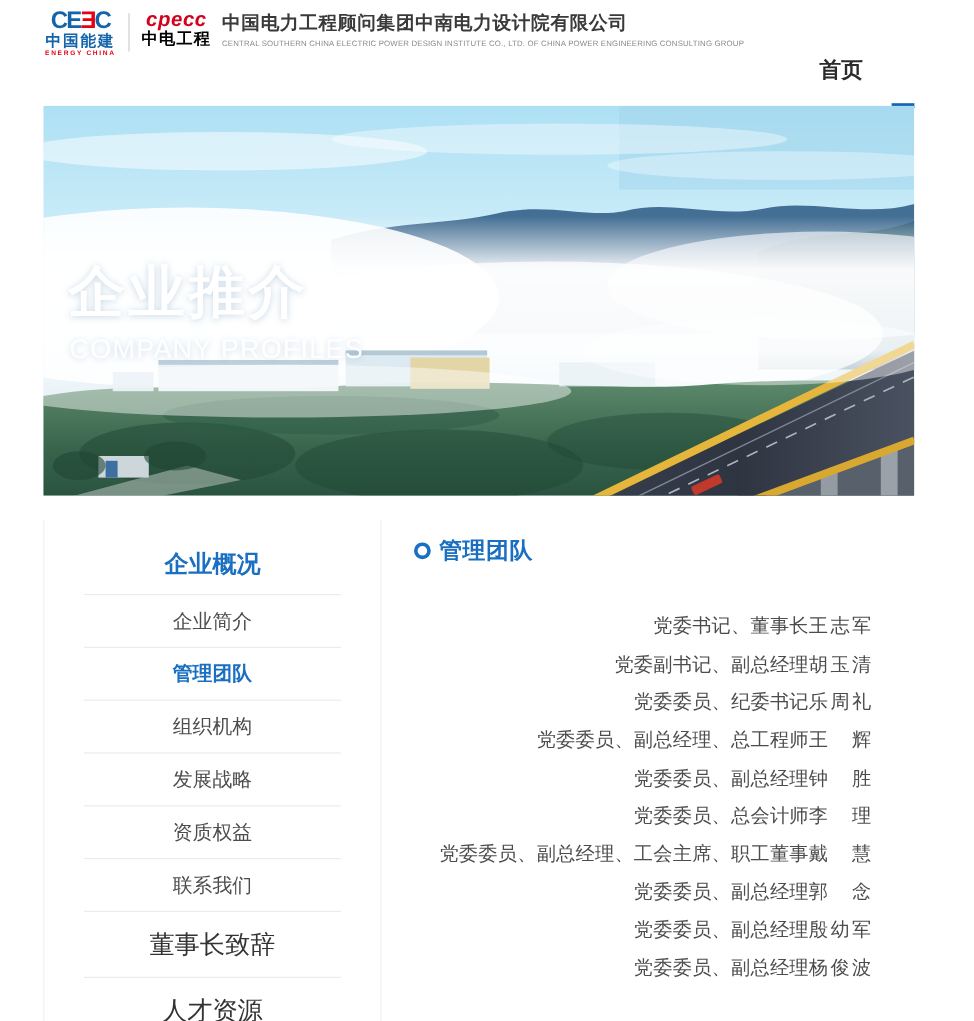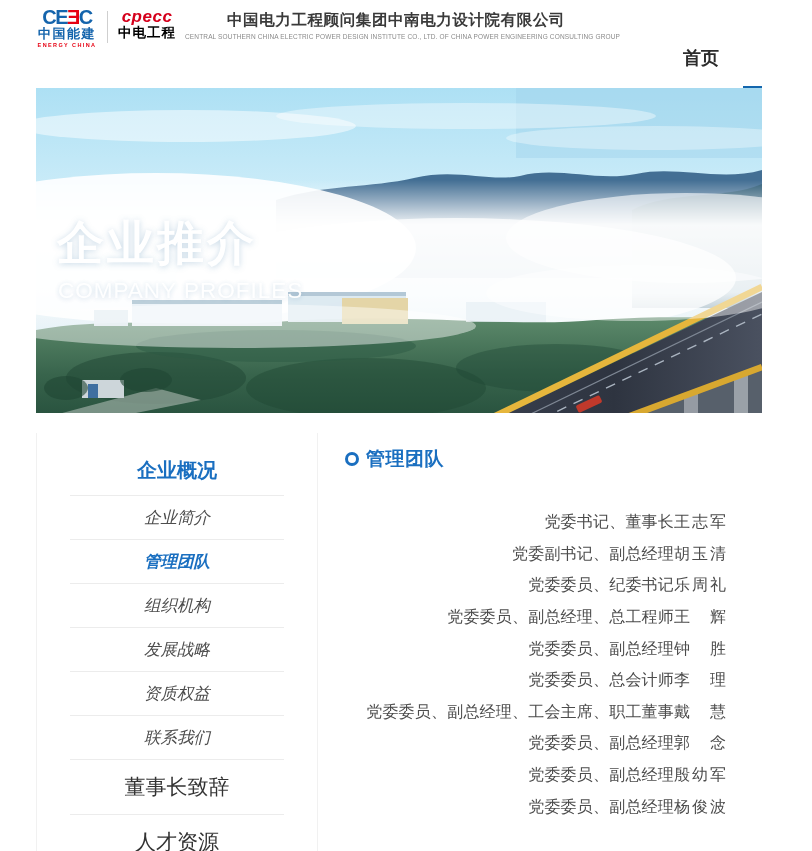--- a/index.html
+++ b/index.html
@@ -13,37 +13,37 @@
   .ceec-logo { width:62px; text-align:center; cursor:pointer; }
   .ceec-mark { font-size:20px; font-weight:900; letter-spacing:-1.5px; color:#1464ac; line-height:18px; }
   .ceec-mark .mid { color:#e60012; }
   .ceec-cn { font-size:13px; font-weight:900; color:#1464ac; letter-spacing:1.5px; line-height:15px; }
   .ceec-en { font-size:5.5px; font-weight:700; color:#e60012; letter-spacing:1.4px; line-height:8px; }
   .logo-div { width:1px; height:32px; background:#cfcfcf; margin:3px 9px 0 9px; }
   .cpecc-logo { width:60px; text-align:center; cursor:pointer; }
   .cpecc-mark { font-size:17px; font-weight:900; font-style:italic; color:#d5001c; line-height:17px; letter-spacing:0.5px; }
   .cpecc-cn { font-size:13.5px; font-weight:900; color:#000000; letter-spacing:1px; line-height:16px;text-align:center; }
   .company-block { margin-left:8px; margin-top:2px; }
-  .company-cn { font-size:15.5px; font-weight:700; color:#3a3a3a; letter-spacing:0.6px; line-height:20px;margin-left:42px; }
+  .company-cn { font-size:15.5px; font-weight:700; color:#3a3a3a; letter-spacing:0.6px; line-height:20px; }
   .company-en { font-size:6.5px; color:#8a8a8a; letter-spacing:0.15px; margin-top:3px; }
   .nav-home { position:absolute; top:46px; right:93px; font-size:18px; font-weight:600; color:#2b2b2b; cursor:pointer; }
   .nav-indicator { position:absolute; left:743px; top:86px; width:19px; height:4px; background:#1466ad; }
 
   
   .banner { position:absolute; left:36px; top:88px; width:726px; height:325px; overflow:hidden; }
   .banner svg { position:absolute; left:0; top:0; }
   .banner-title { position:absolute; left:21px; top:124px; color:#fff; font-size:47px; font-weight:700; letter-spacing:3px; text-shadow:0 1px 6px rgba(90,140,180,.35); }
   .banner-sub { position:absolute; left:22px; top:190px; color:#fff; font-size:22.5px; font-weight:400; letter-spacing:1px; opacity:.97; text-shadow:0 1px 5px rgba(90,140,180,.3); }
 
   
   .sidebar { position:absolute; left:36px; top:433px; width:282px; height:418px; background:#fff;
              border-left:1px solid #f1f1f1; border-right:1px solid #f1f1f1; padding-top:12px; }
   .sb-item { display:flex; align-items:center; justify-content:center; cursor:pointer; }
   .sb-head { height:50px; font-size:20px; font-weight:700; color:#1a6fc0; }
-  .sb-sub { height:43px; font-size:16.5px; color:#4d4d4d;font-style:italic; }
+  .sb-sub { height:43px; font-size:16.5px; color:#4d4d4d; }
   .sb-sub.active { color:#1a6fc0; font-weight:700; }
   .sb-big { height:54px; font-size:21px; color:#333; }
   .sb-div { height:1px; background:#ececec; margin:0 33px; }
 
   
   .content { position:absolute; left:345px; top:433px; width:417px; height:418px; }
   .content-heading { position:absolute; left:0; top:13px; display:flex; align-items:center; }
   .ring-icon { width:14px; height:14px; border:3.5px solid #1a6fc0; border-radius:50%; margin-right:7px; }
   .heading-text { font-size:19px; font-weight:700; color:#1a6fc0; letter-spacing:0.5px; }
   .team-list { position:absolute; left:0; top:74px; width:381px; }

